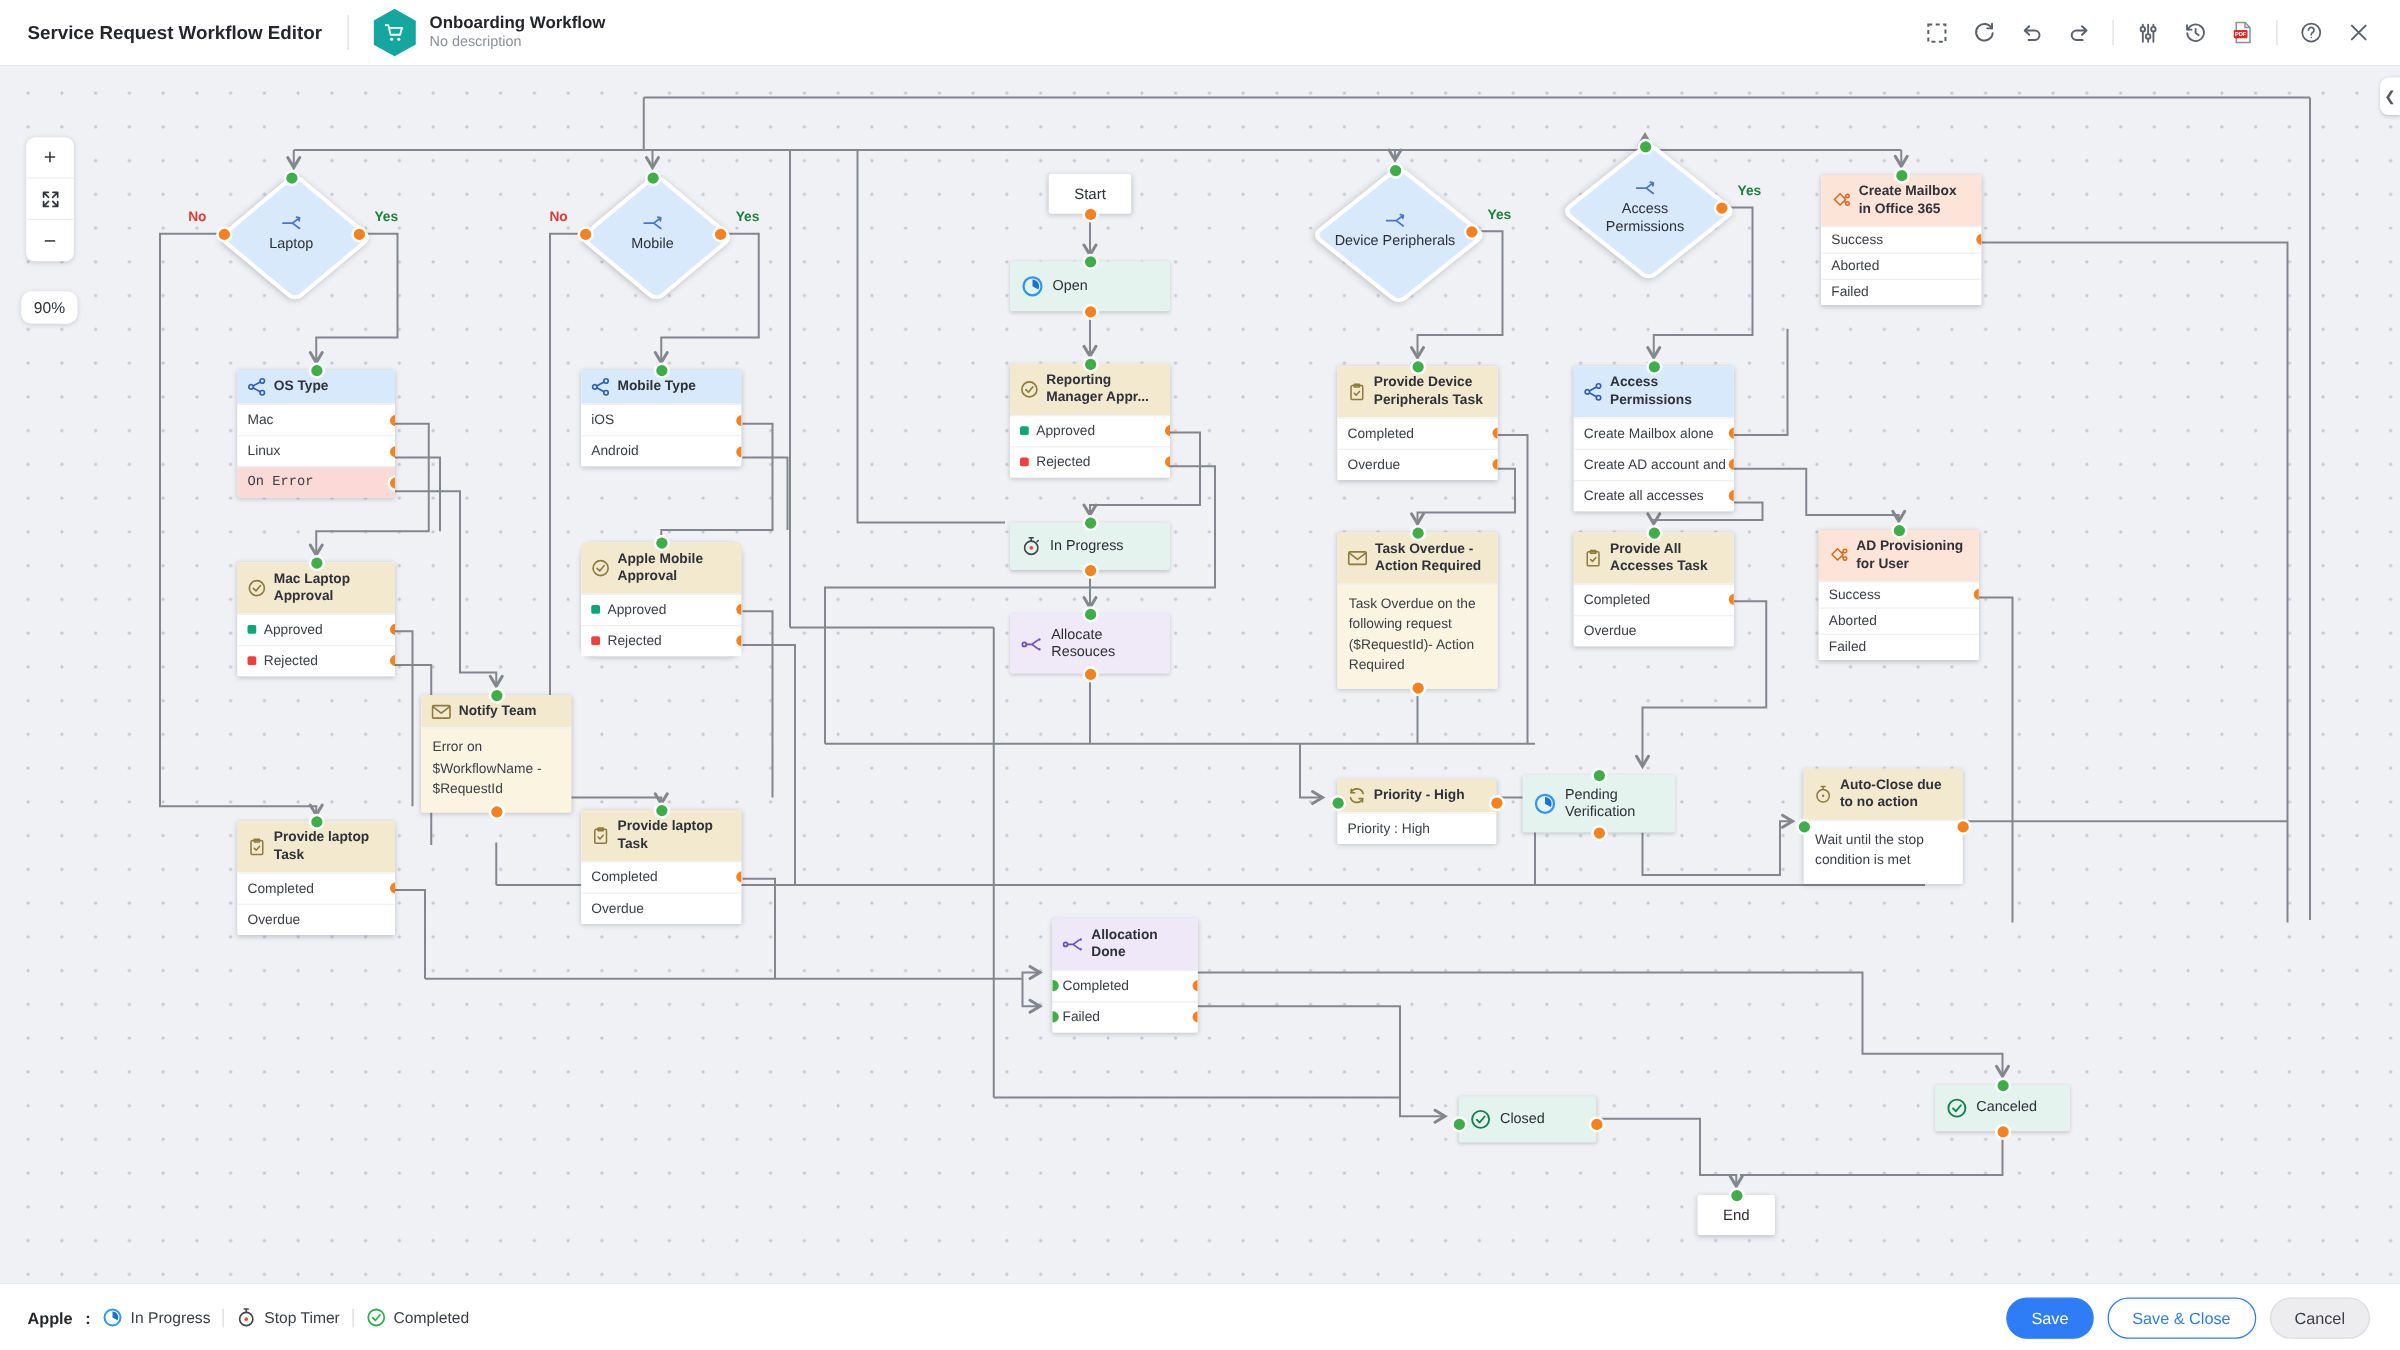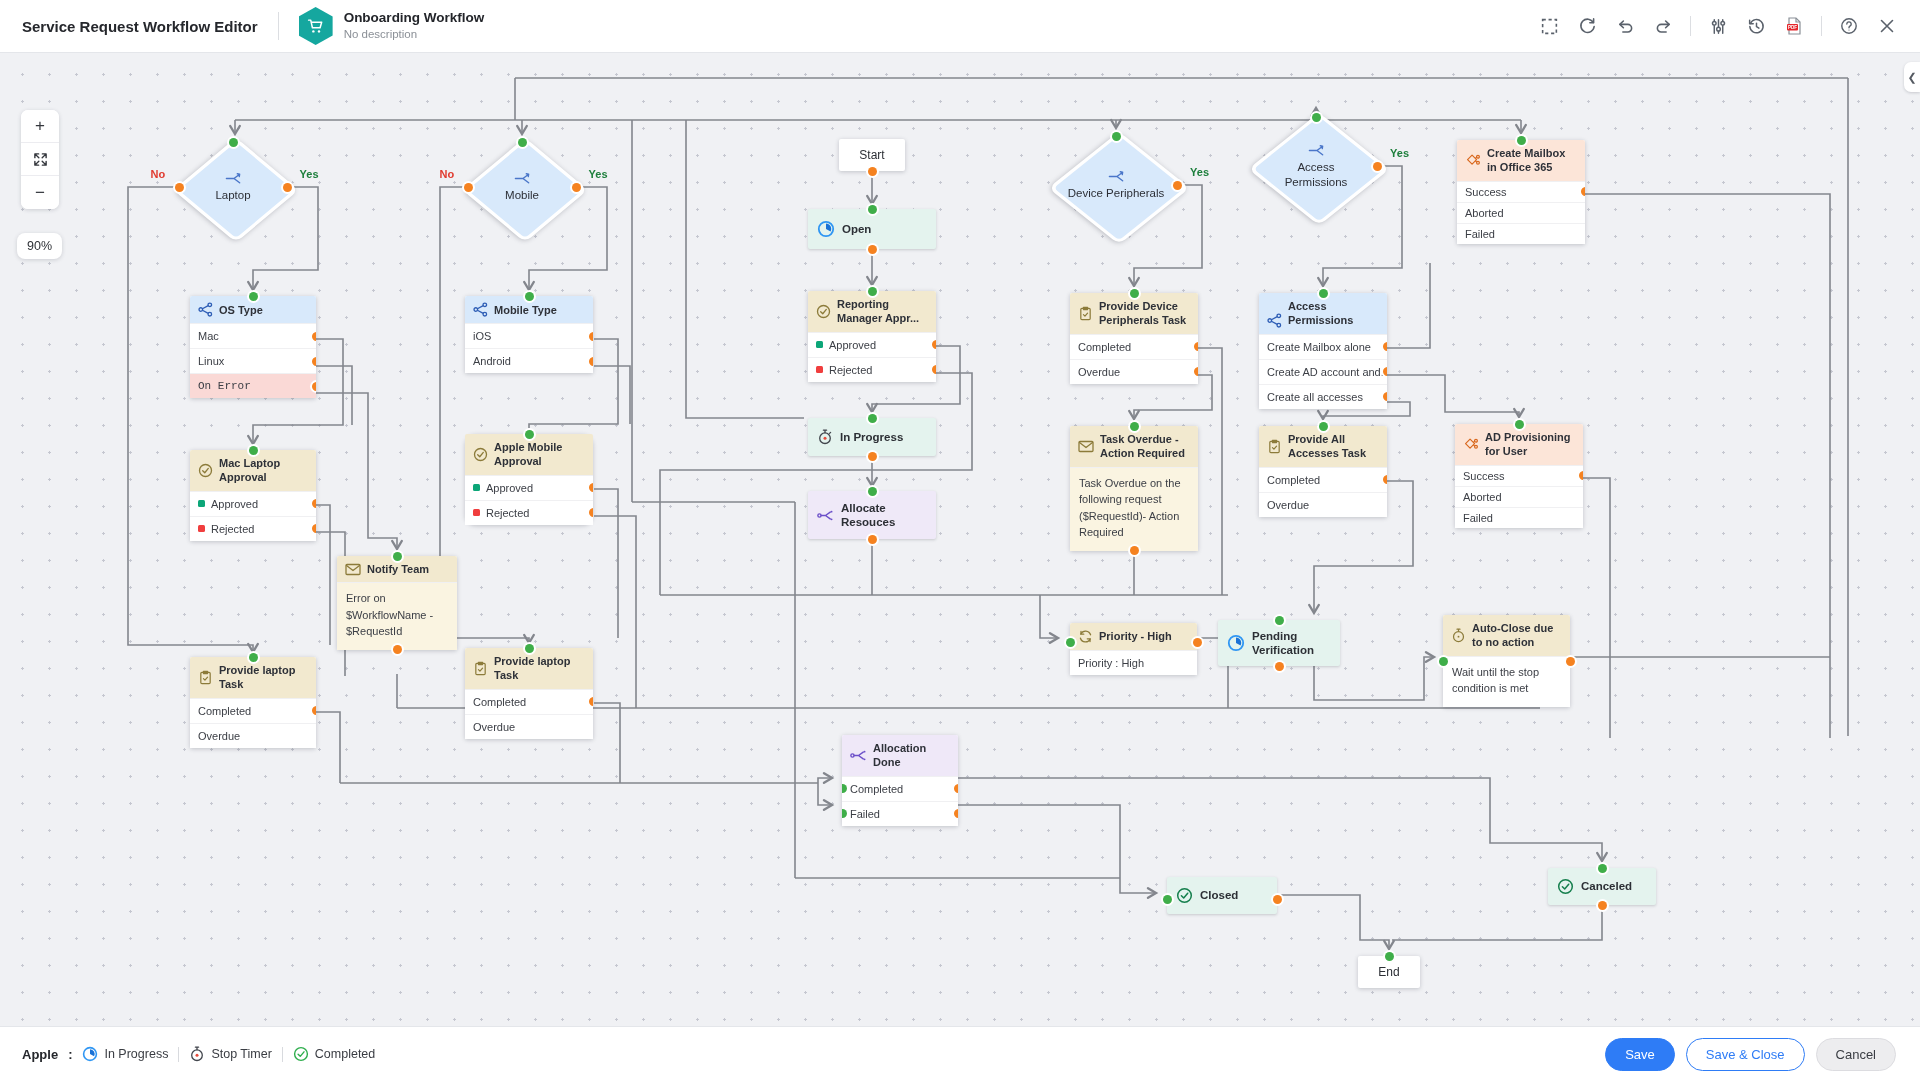--- a/index.html
+++ b/index.html
@@ -30,27 +30,27 @@
     font-size:12.5px;color:#2e3136;box-shadow:0 1px 4px rgba(40,44,60,.18);z-index:6;}
   .collapse-tab{position:absolute;right:0;top:10px;width:16px;height:30px;background:#fff;border-radius:7px 0 0 7px;
     box-shadow:0 1px 3px rgba(40,44,60,.2);z-index:6;display:flex;align-items:center;justify-content:center;
     font-size:11px;color:#555a62;cursor:pointer;}
   
   .node{position:absolute;z-index:3;}
   .terminal-node{background:#fff;border-radius:2px;box-shadow:0 1px 4px rgba(50,54,70,.25);
     display:flex;align-items:center;justify-content:center;font-size:12px;color:#2c2f35;cursor:pointer;}
   .status-node{border-radius:2px;box-shadow:0 1px 3px rgba(50,54,70,.22);display:flex;align-items:center;
     gap:7px;padding:0 9px;font-size:11.5px;color:#2c2f35;cursor:pointer;box-sizing:border-box;}
-  .status-node .slabel{line-height:1.25;font-weight:bold;}
+  .status-node .slabel{line-height:1.25;}
   .mint{background:#e4f3ee;}
   .lavstat{background:#efe9f8;}
   .node-card{background:#fff;border-radius:2px;box-shadow:0 1px 4px rgba(50,54,70,.25);cursor:pointer;box-sizing:border-box;}
   .card-header{display:flex;align-items:center;gap:6px;padding:6px 8px;font-size:11px;font-weight:bold;
     color:#2e3138;line-height:1.3;border-radius:2px 2px 0 0;}
-  .hdr-blue{background:#d8e9fb;align-items:flex-end;}
+  .hdr-blue{background:#d8e9fb;}
   .hdr-beige{background:#f2e9cf;}
   .hdr-peach{background:#fce5d8;}
   .hdr-lav{background:#efe8f8;}
   .card-row{position:relative;font-size:11px;color:#3b3e45;padding:6px 8px;border-top:1px solid #f0f0f2;
     display:flex;align-items:center;gap:6px;white-space:nowrap;overflow:hidden;background:#fff;}
   .row-sm{padding:4px 8px;}
   .row-pink{background:#fad9d6;font-family:Liberation Mono, monospace;}
   .bullet{width:7px;height:7px;border-radius:1.5px;flex:0 0 auto;}
   .bullet.green{background:#0ca678;}
   .bullet.red{background:#f03e3e;}

